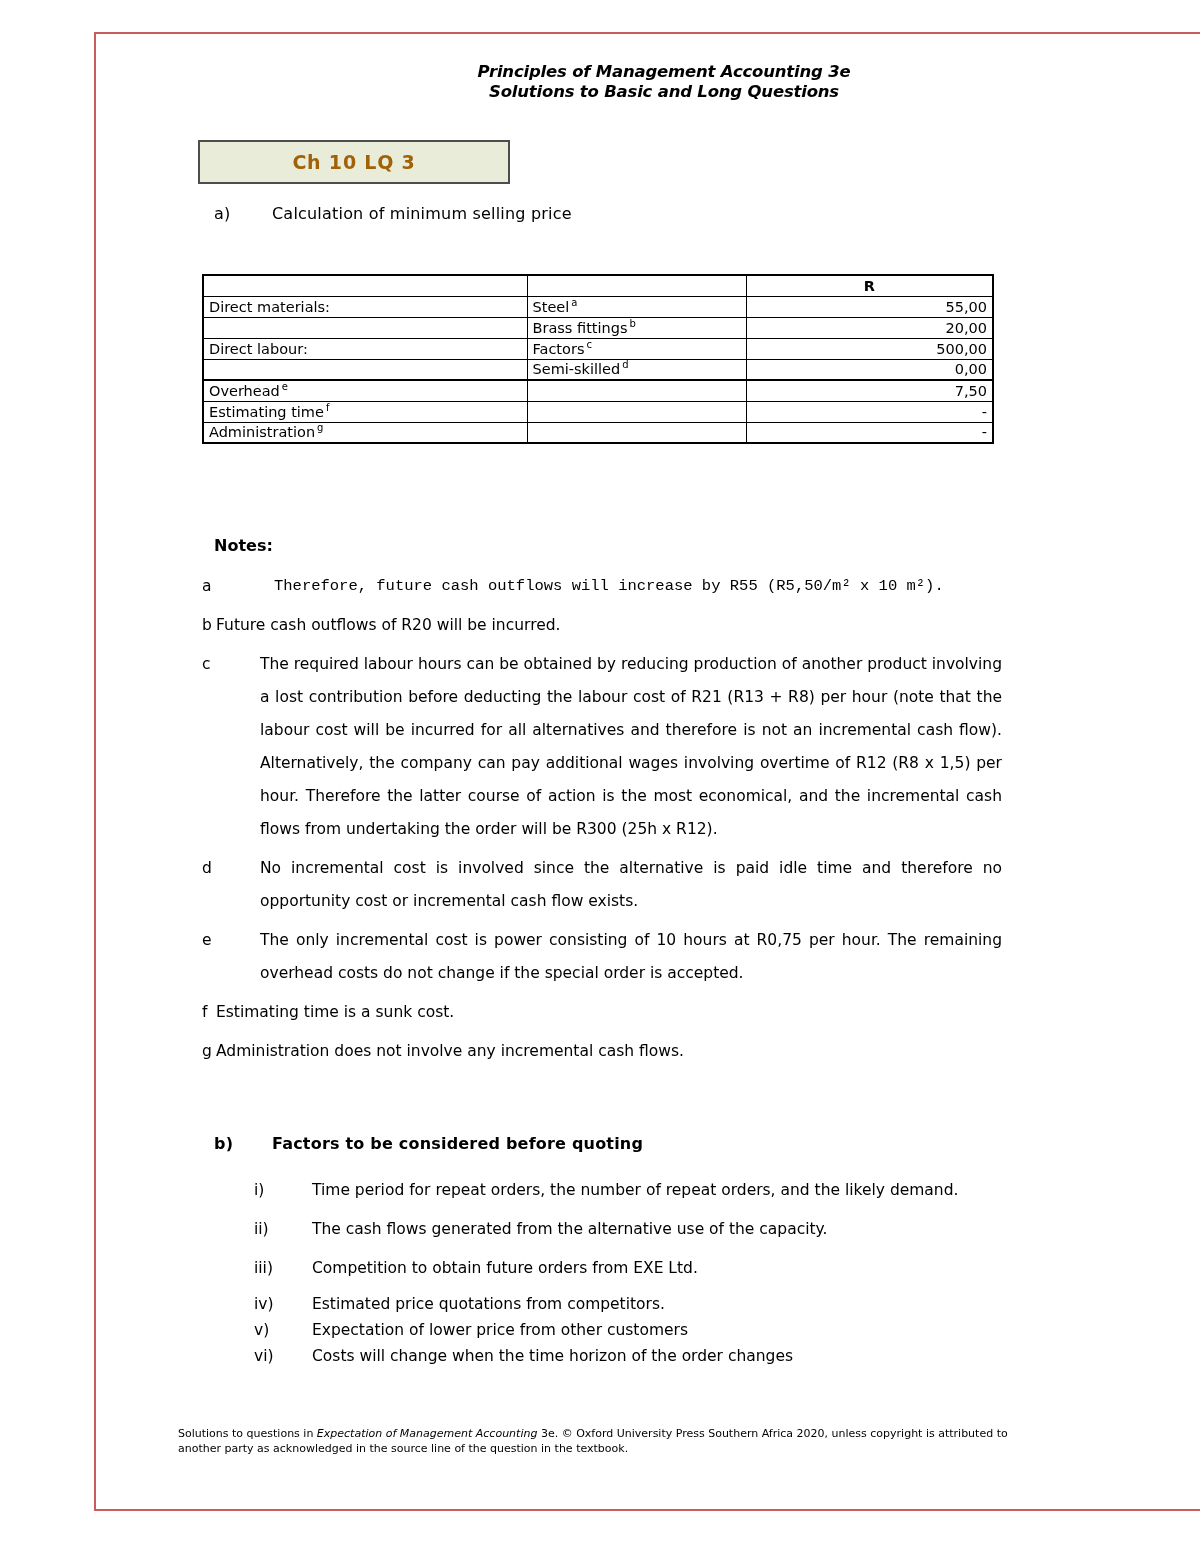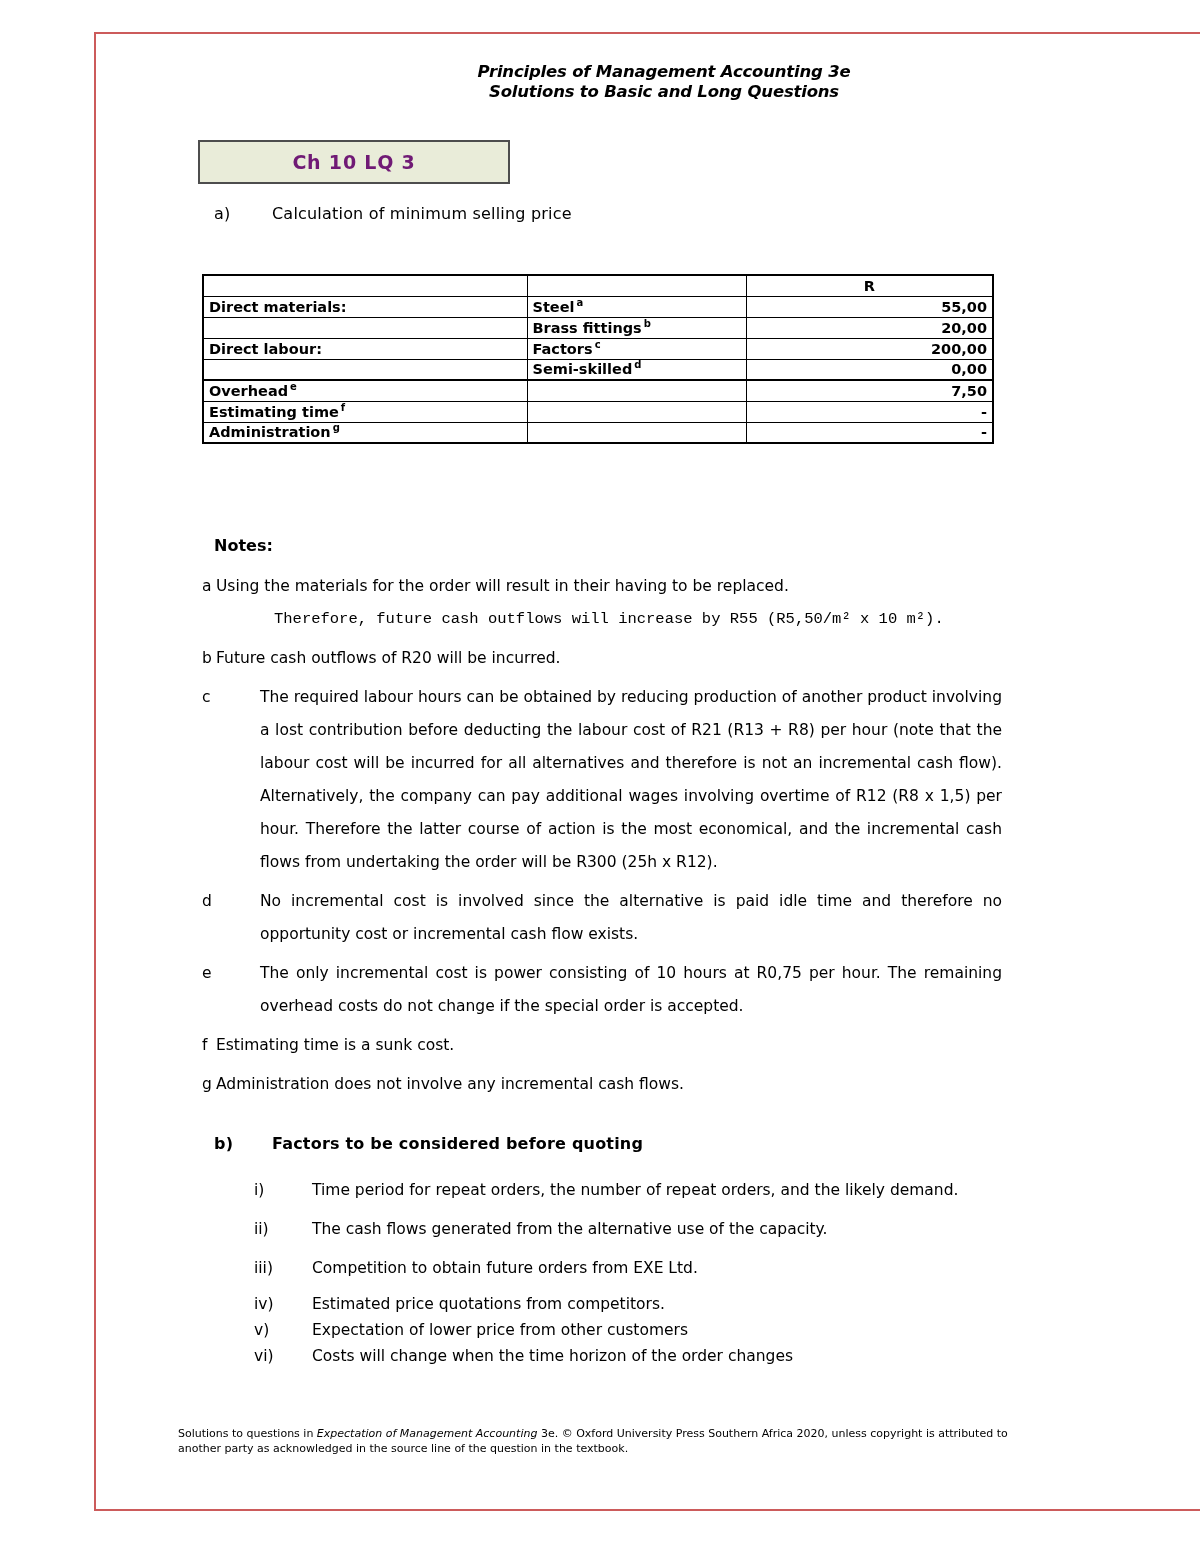--- a/index.html
+++ b/index.html
@@ -60,21 +60,21 @@
     width: 312px;
     height: 44px;
     background: #e9ecd9;
     border: 2px solid #4d4d4d;
     box-sizing: border-box;
     display: flex;
     align-items: center;
     justify-content: center;
   }
   .title-box .label {
-    color: #701a75;
+    color: #a16207;
     font-family: "DejaVu Sans", sans-serif;
     font-weight: bold;
     font-size: 19px;
     letter-spacing: 0.8px;
   }
 
   
   .section-a {
     position: absolute;
     left: 118px;
@@ -104,21 +104,21 @@
   .cost-table col.c1 { width: 324px; }
   .cost-table col.c2 { width: 219px; }
   .cost-table col.c3 { width: 247px; }
 
   .cost-table td,
   .cost-table th {
     border: 1px solid #000000;
     height: 21px;
     padding: 0 5px;
     vertical-align: middle;
-    font-weight: bold;
+    font-weight: normal;
     box-sizing: border-box;
     white-space: nowrap;
     overflow: hidden;
   }
   .cost-table .num {
     text-align: right;
   }
   .cost-table .ctr {
     text-align: center;
     font-weight: bold;
@@ -285,21 +285,21 @@
 
         <tr>
           <td></td>
           <td><span>Brass fittings</span><span class="sup">b</span></td>
           <td class="num">20,00</td>
         </tr>
 
         <tr>
           <td>Direct labour:</td>
           <td><span>Factors</span><span class="sup">c</span></td>
-          <td class="num">200,00</td>
+          <td class="num">500,00</td>
         </tr>
 
         <tr class="thick-below">
           <td></td>
           <td><span>Semi-skilled</span><span class="sup">d</span></td>
           <td class="num">0,00</td>
         </tr>
 
         <tr>
           <td><span>Overhead</span><span class="sup">e</span></td>
@@ -321,21 +321,21 @@
 
       </tbody>
     </table>
 
     <div class="notes-heading">Notes:</div>
 
     <div class="notes-body">
 
       <div class="note">
         <span class="tag">a</span>
-        <span class="txt"><span>Using the materials for the order will result in their having to be replaced.</span><span class="indent-line">Therefore, future cash outflows will increase by R55 (R5,50/m² x 10 m²).</span></span>
+        <span class="txt"><span class="indent-line">Therefore, future cash outflows will increase by R55 (R5,50/m² x 10 m²).</span></span>
       </div>
 
       <div class="note">
         <span class="tag">b</span>
         <span class="txt">Future cash outflows of R20 will be incurred.</span>
       </div>
 
       <div class="note">
         <span class="tag wide">c</span>
         <span class="txt justify">The required labour hours can be obtained by reducing production of another product involving a lost contribution before deducting the labour cost of R21 (R13 + R8) per hour (note that the labour cost will be incurred for all alternatives and therefore is not an incremental cash flow). Alternatively, the company can pay additional wages involving overtime of R12 (R8 x 1,5) per hour. Therefore the latter course of action is the most economical, and the incremental cash flows from undertaking the order will be R300 (25h x R12).</span>

